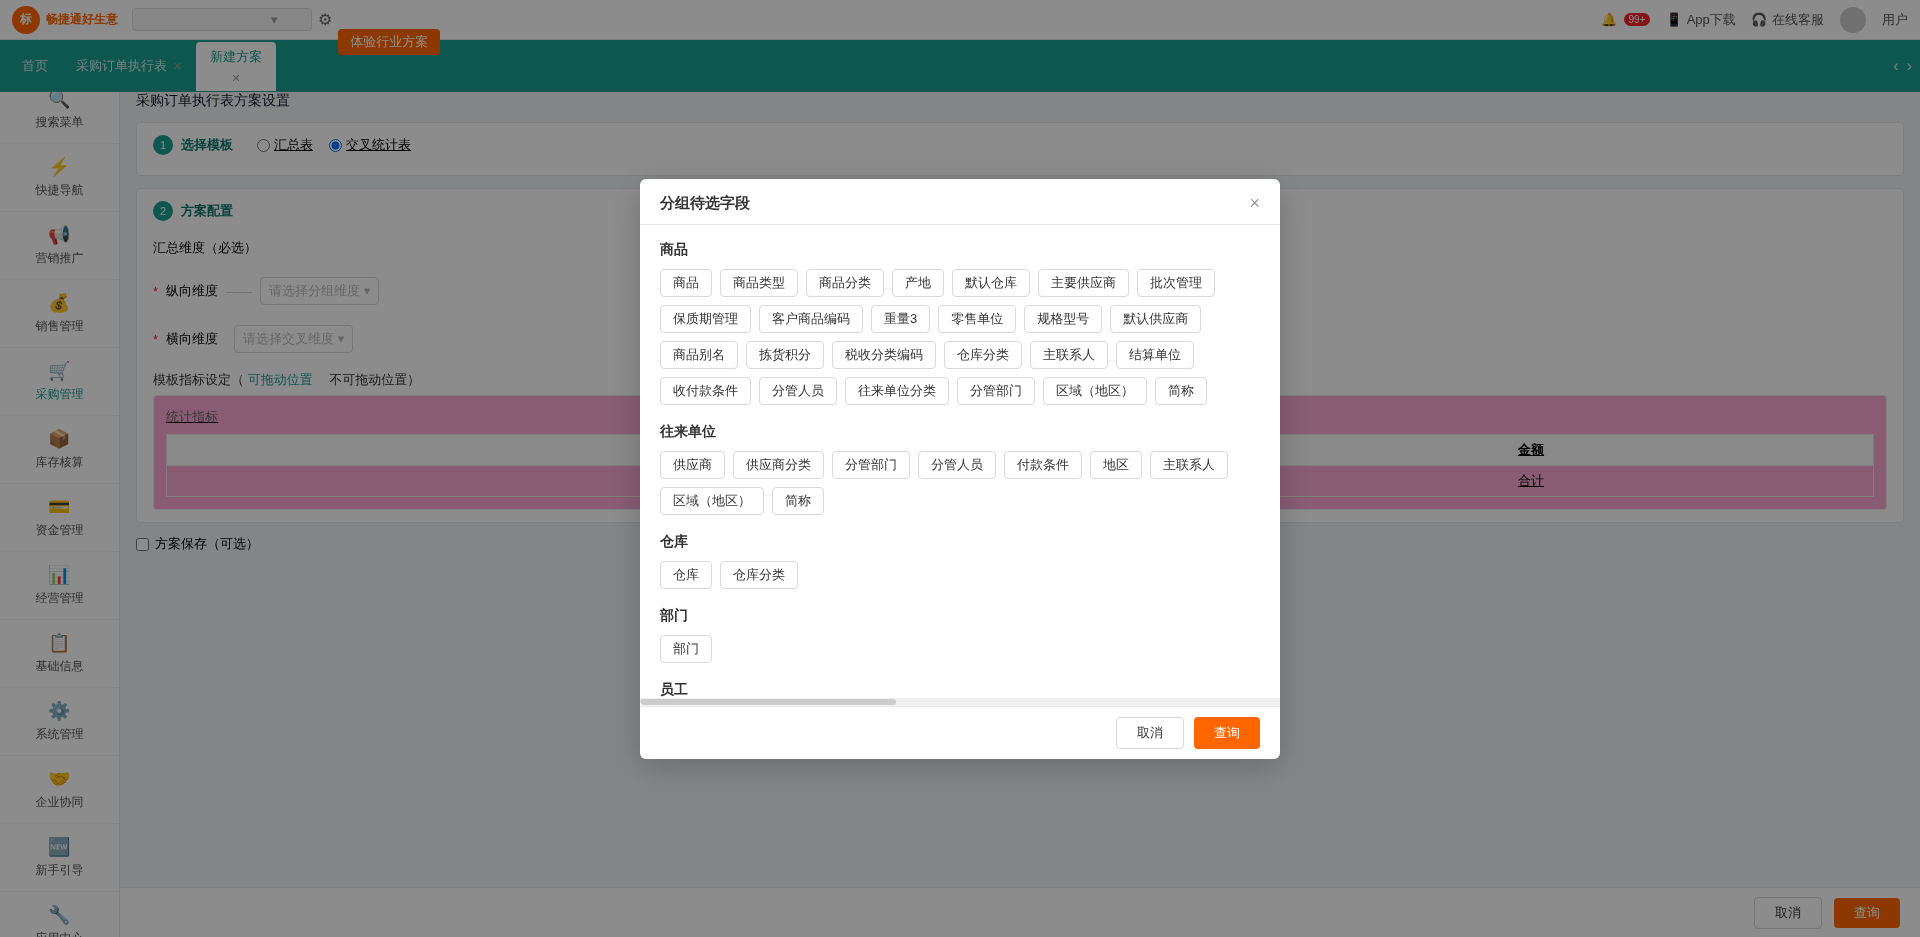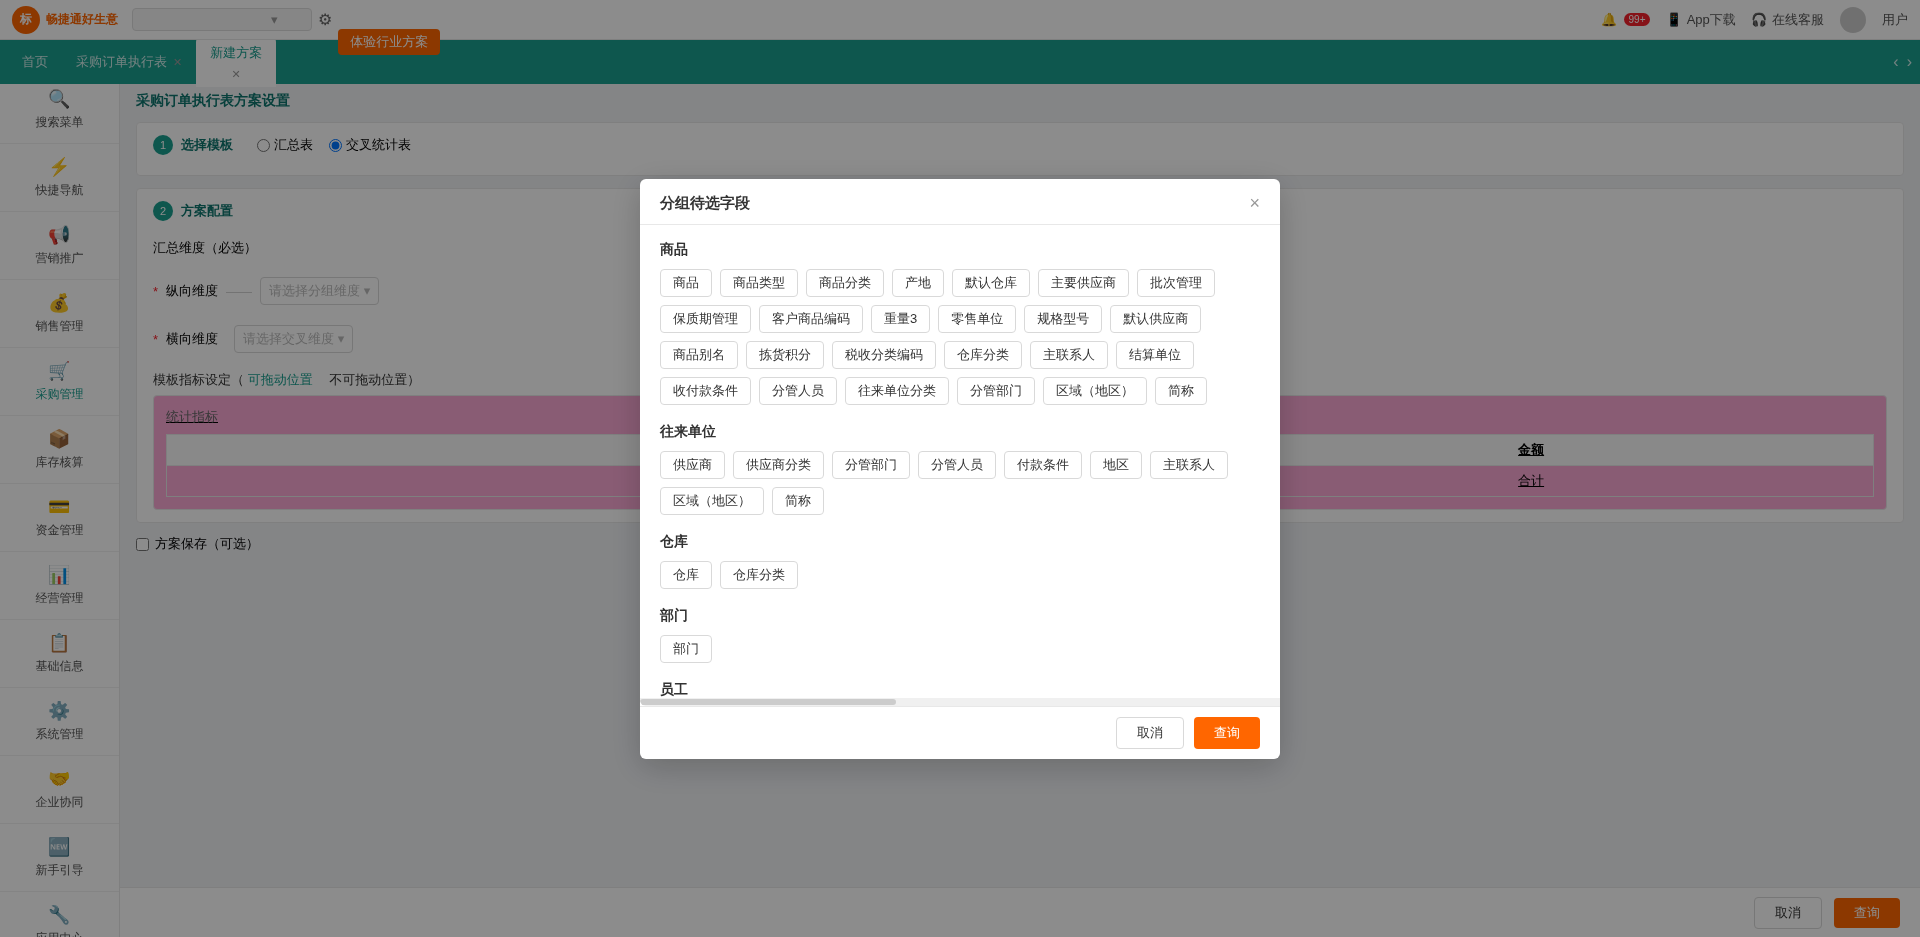--- a/index.html
+++ b/index.html
@@ -45,21 +45,21 @@
     }
     .header-right-item { display: flex; align-items: center; gap: 4px; cursor: pointer; }
     .badge {
       background: #f5222d; color: #fff; border-radius: 10px;
       font-size: 10px; padding: 1px 5px; margin-left: 2px;
     }
     .avatar { width: 26px; height: 26px; border-radius: 50%; background: #ccc; }
 
     
     .nav-tabs {
-      height: 44px;
+      height: 52px;
       background: #1a9e8f;
       display: flex;
       align-items: center;
       position: fixed; top: 40px; left: 0; right: 0;
       z-index: 99;
       padding: 0 8px;
     }
     .nav-tab {
       padding: 6px 14px; color: rgba(255,255,255,0.8); cursor: pointer;
       font-size: 13px; border-radius: 4px 4px 0 0;
@@ -89,36 +89,36 @@
       background: #fff; border-top: 1px solid #e8e8e8;
       display: flex; justify-content: space-around; padding: 8px 0;
     }
     .sidebar-bottom-btn { cursor: pointer; color: #666; font-size: 18px; }
 
     
     .main-content {
       position: fixed; top: 76px; left: 120px; right: 0; bottom: 0;
       overflow: auto; padding: 16px;
     }
-    .page-title { font-size: 14px; color: #0f766e; margin-bottom: 12px; font-weight: bold; }
+    .page-title { font-size: 14px; color: #0f172a; margin-bottom: 12px; }
     .section-card {
       background: #fff; border-radius: 4px; padding: 12px 16px;
       margin-bottom: 12px; border: 1px solid #e8e8e8;
     }
     .section-step {
       display: flex; align-items: center; gap: 8px; margin-bottom: 8px;
     }
     .step-num {
       width: 20px; height: 20px; border-radius: 50%;
       background: #1a9e8f; color: #fff; font-size: 11px;
       display: flex; align-items: center; justify-content: center;
       flex-shrink: 0;
     }
     .step-label { font-size: 13px; font-weight: bold; color: #0f766e; }
-    .radio-group { display: flex; align-items: flex-end; gap: 16px; font-size: 13px; }
+    .radio-group { display: flex; align-items: flex-end; gap: 16px; font-size: 13px; text-decoration: underline; }
     .radio-option { display: flex; align-items: center; gap: 4px; cursor: pointer; }
 
     
     .overlay {
       position: fixed; top: 0; left: 0; right: 0; bottom: 0;
       background: rgba(0,0,0,0.45); z-index: 200;
     }
 
     
     .modal {

